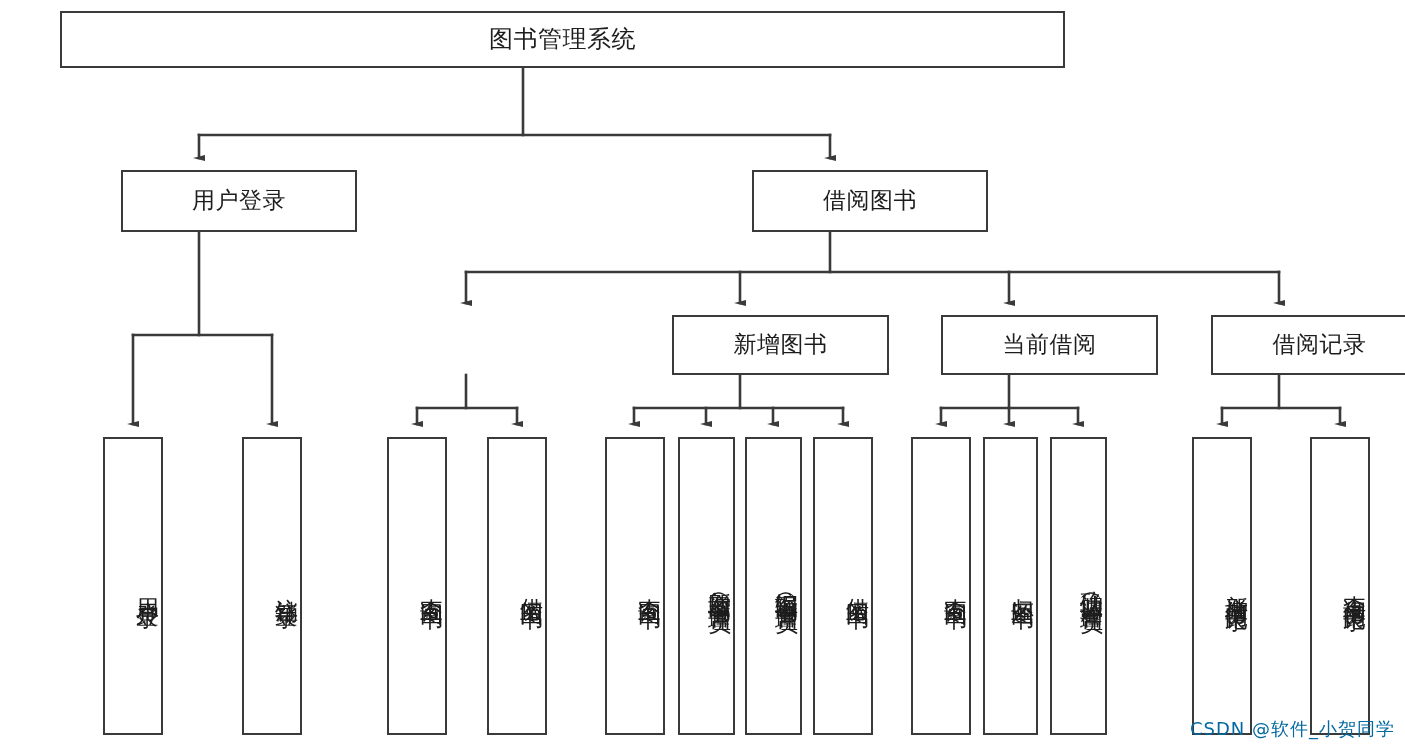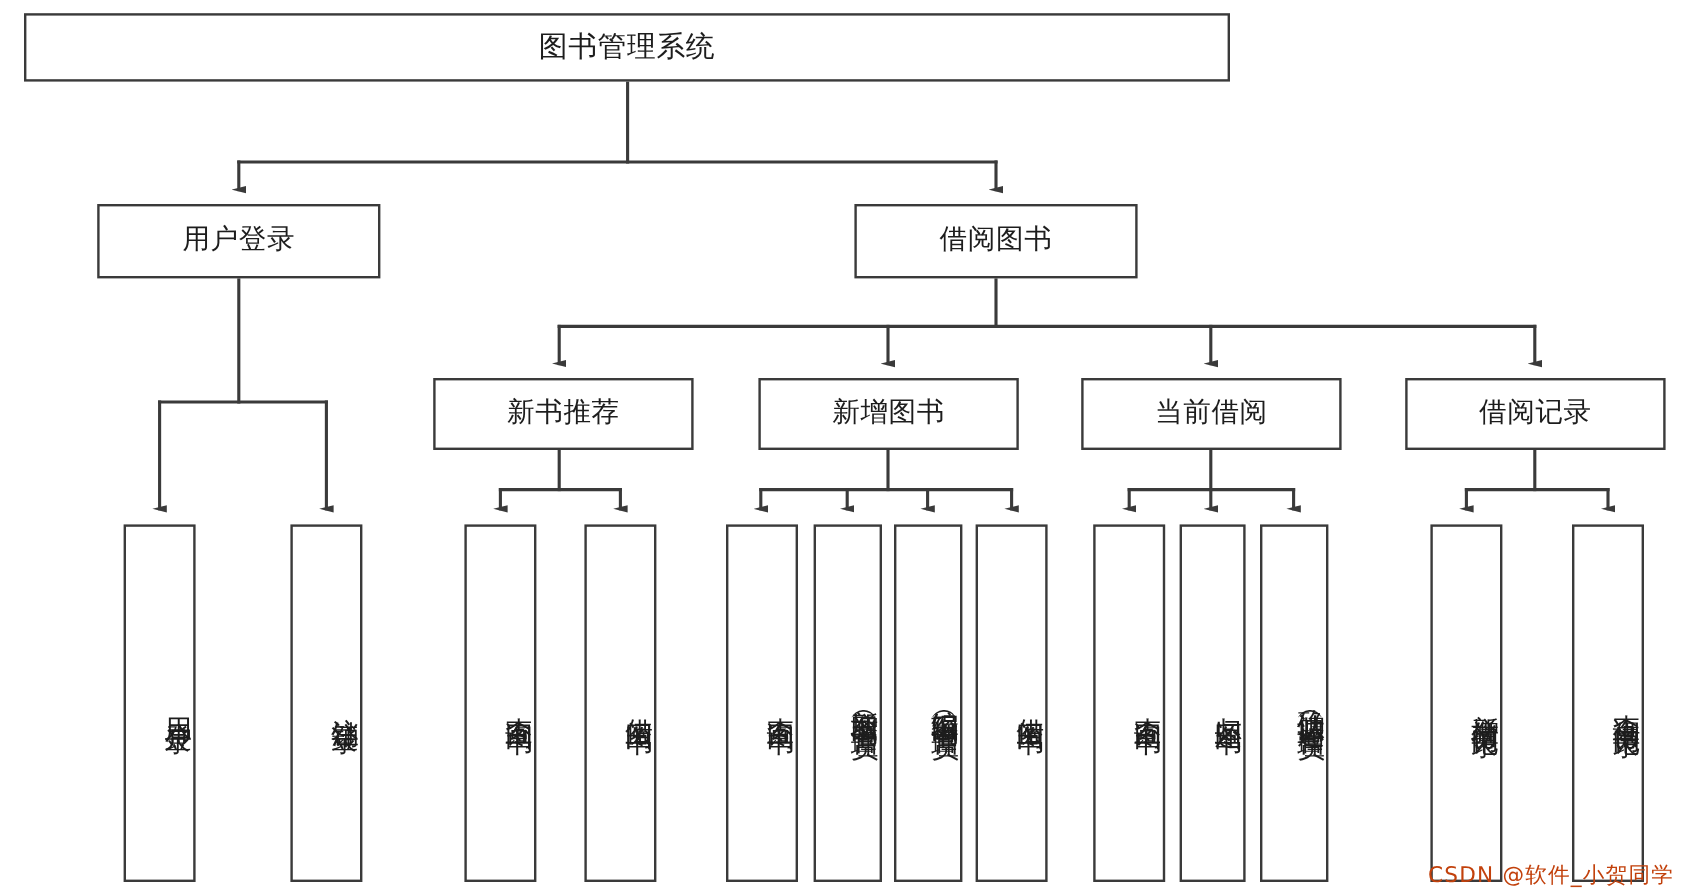--- a/index.html
+++ b/index.html
@@ -32,20 +32,21 @@
     align-items:center;
     justify-content:center;
     color:#1d1d1d;
     line-height:1.18;
     text-align:center;
     z-index:2;
   }
   .node.h{           
     font-size:23px;
     letter-spacing:.5px;
+    margin-left:40px;
   }
   .node.root{
     font-size:24px;
   }
   .node.v{           
     font-size:23px;
     writing-mode:vertical-rl;
     text-orientation:upright;
     letter-spacing:3px;
     padding-top:6px;
@@ -56,21 +57,21 @@
   .node.v .vtext{
     display:block;
     writing-mode:vertical-rl;
     text-orientation:upright;
   }
   .watermark{
     position:absolute;
     right:10px;
     bottom:6px;
     font-size:18px;
-    color:#c2410c;
+    color:#0369a1;
     letter-spacing:1px;
     z-index:3;
     white-space:nowrap;
     font-family:"DejaVu Sans","Liberation Sans",sans-serif;
   }
 </style>
 </head>
 <body>
 
 <div id="canvas">
@@ -124,21 +125,20 @@
       <path d="M1340,408 L1340,424" marker-end="url(#arrow)"></path>
     </g>
   </svg>
 
   <div class="node h root" style="left:20px; top:11px; width:1005px; height:57px;">图书管理系统</div>
 
   <div class="node h" style="left:81px; top:170px; width:236px; height:62px;">用户登录</div>
 
   <div class="node h" style="left:712px; top:170px; width:236px; height:62px;">借阅图书</div>
 
-  <div class="node h" style="left:361px; top:315px; width:217px; height:60px;">新书推荐</div>
 
   <div class="node h" style="left:632px; top:315px; width:217px; height:60px;">新增图书</div>
 
   <div class="node h" style="left:901px; top:315px; width:217px; height:60px;">当前借阅</div>
 
   <div class="node h" style="left:1171px; top:315px; width:217px; height:60px;">借阅记录</div>
 
   <div class="node v" style="left:103px; top:437px; width:60px; height:298px;">
     <span class="vtext">用户登录</span>
   </div>

